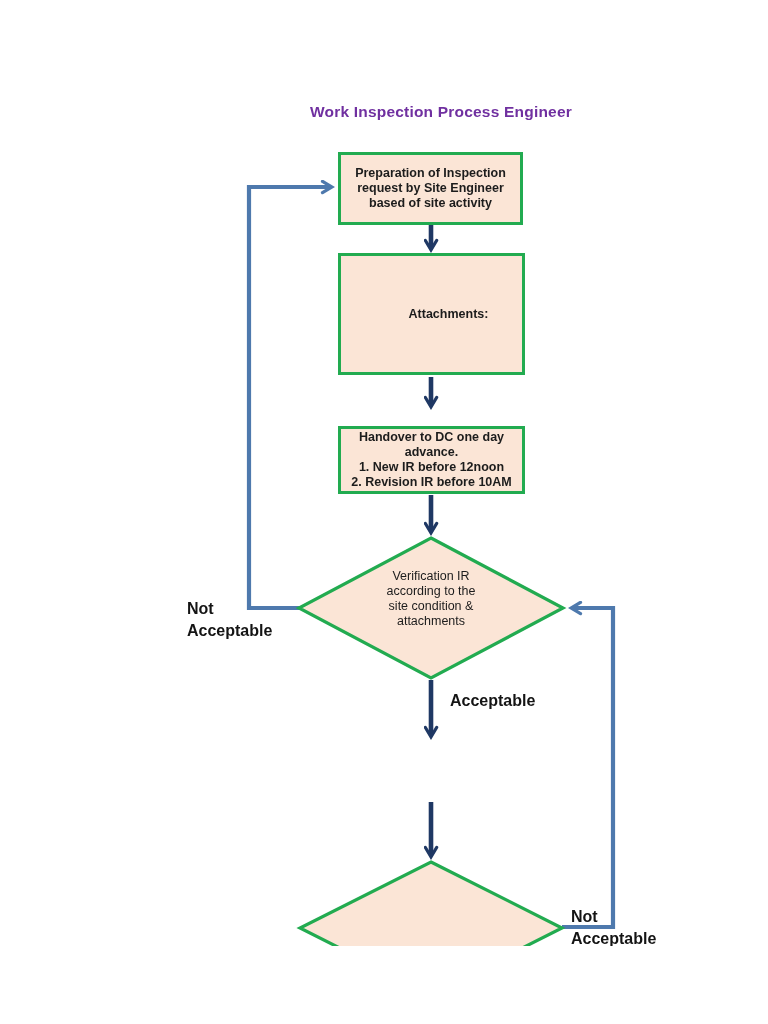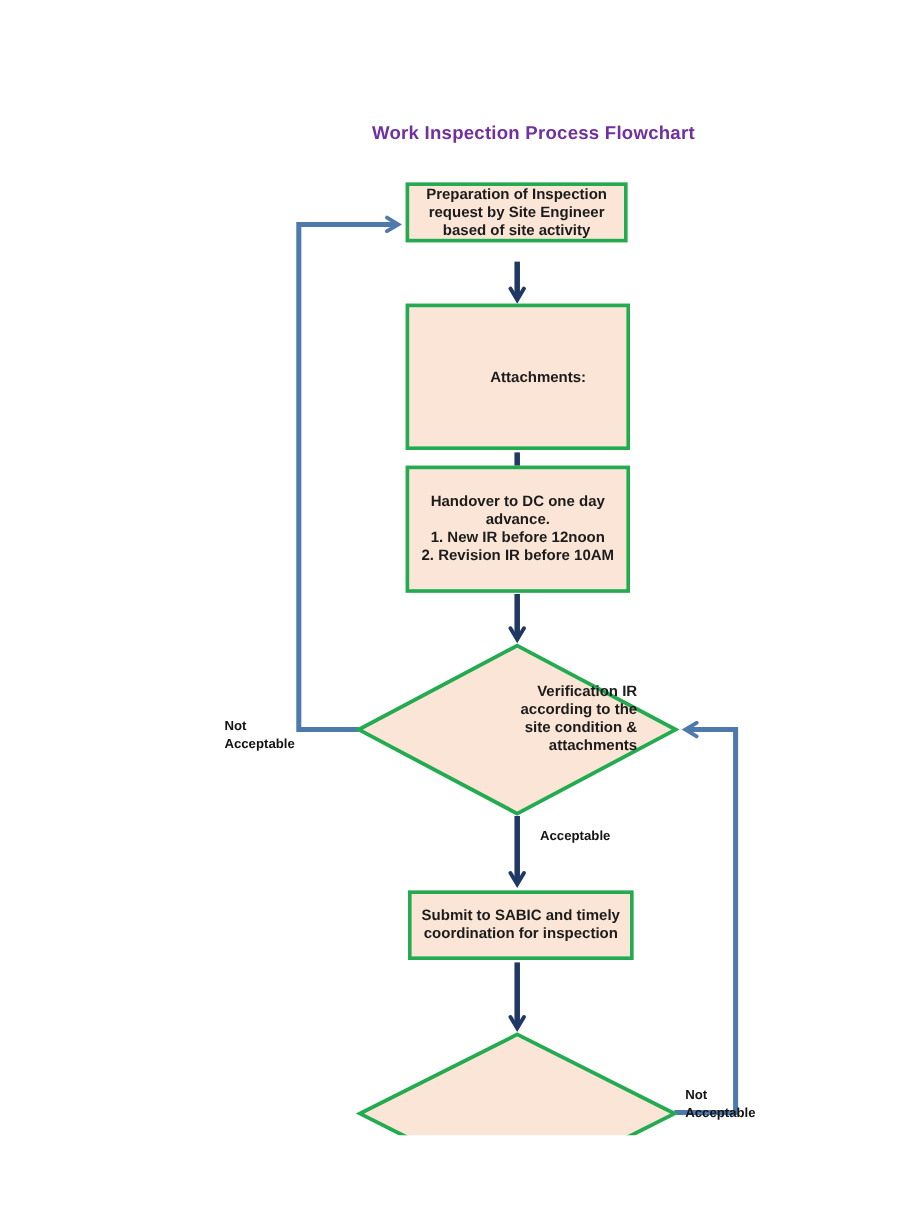--- a/index.html
+++ b/index.html
@@ -26,33 +26,33 @@
     border:3px solid var(--box-border,#22ab50);
     background:var(--box-fill,#fbe5d6);
     display:flex;flex-direction:column;justify-content:center;
     color:var(--text,#1c1c1c);font-weight:700;font-size:12.5px;line-height:1.2;
     text-align:center;white-space:pre-line;
   }
   .bx-head{text-align:center;}
   .bx-items{text-align:left;padding-left:9px;}
   .dtext{
     position:absolute;width:200px;
-    color:var(--text,#1c1c1c);font-weight:700;font-size:12.5px;line-height:1.2;
-    text-align:right;white-space:pre-line;
+    color:var(--text,#1c1c1c);font-weight:400;font-size:12.5px;line-height:1.2;
+    text-align:center;white-space:pre-line;
   }
   .flabel{
-    position:absolute;color:#141414;font-weight:700;font-size:11px;line-height:1.38;
+    position:absolute;color:#141414;font-weight:700;font-size:16px;line-height:1.38;
     white-space:pre-line;
   }
 </style>
 </head>
 <body>
 
 <div class="page">
-  <div class="flow-title">Work Inspection Process Flowchart</div>
+  <div class="flow-title">Work Inspection Process Engineer</div>
 
   <div class="clip">
     <svg class="connectors" width="768" height="946" viewBox="0 0 768 946">
       <defs>
         <marker id="mNavy" viewBox="0 0 12 12" markerWidth="15" markerHeight="15" refX="8" refY="6" orient="auto" markerUnits="userSpaceOnUse">
           <path class="mark-navy" d="M2,1.5 L9.5,6 L2,10.5"></path>
         </marker>
         <marker id="mSteel" viewBox="0 0 12 12" markerWidth="15" markerHeight="15" refX="8" refY="6" orient="auto" markerUnits="userSpaceOnUse">
           <path class="mark-steel" d="M2,1.5 L9.5,6 L2,10.5"></path>
         </marker>
@@ -64,46 +64,42 @@
       <path class="ln navy" d="M431,218 V248" marker-end="url(#mNavy)"></path>
       <path class="ln navy" d="M431,377 V405" marker-end="url(#mNavy)"></path>
       <path class="ln navy" d="M431,495 V531" marker-end="url(#mNavy)"></path>
       <path class="ln navy" d="M431,680 V735" marker-end="url(#mNavy)"></path>
       <path class="ln navy" d="M431,802 V855" marker-end="url(#mNavy)"></path>
 
       <polygon class="diamond" points="431,538 563,608 431,678 299,608"></polygon>
       <polygon class="diamond" points="431,862 562,928 431,994 300,928"></polygon>
     </svg>
 
-    <div class="node" style="left:338px;top:152px;width:185px;height:50px;">
+    <div class="node" style="left:338px;top:152px;width:185px;height:73px;">
       <div>Preparation of Inspection
 request by Site Engineer
 based of site activity</div>
     </div>
 
     <div class="node" style="left:338px;top:253px;width:187px;height:122px;padding-left:34px;">
       <div class="bx-head">Attachments:</div>
     </div>
 
-    <div class="node" style="left:338px;top:388px;width:187px;height:106px;">
+    <div class="node" style="left:338px;top:426px;width:187px;height:68px;">
       <div>Handover to DC one day
 advance.
 1. New IR before 12noon
 2. Revision IR before 10AM</div>
     </div>
 
     <div class="dtext" style="left:331px;top:569px;">Verification IR
 according to the
 site condition &amp;
 attachments</div>
 
-    <div class="node" style="left:340px;top:742px;width:188px;height:58px;">
-      <div>Submit to SABIC and timely
-coordination for inspection</div>
-    </div>
 
 
     <div class="flabel" style="left:187px;top:598px;">Not
 Acceptable</div>
     <div class="flabel" style="left:450px;top:690px;">Acceptable</div>
     <div class="flabel" style="left:571px;top:906px;">Not
 Acceptable</div>
   </div>
 </div>
 

